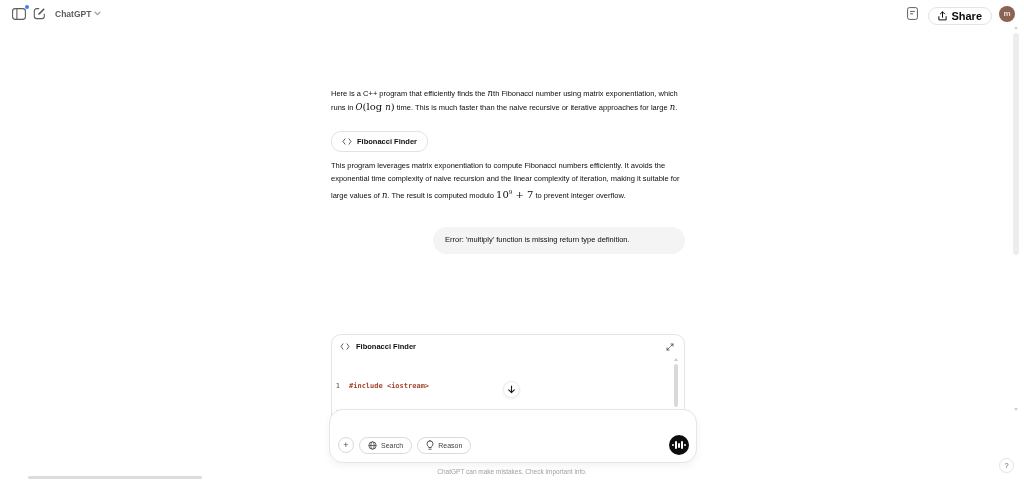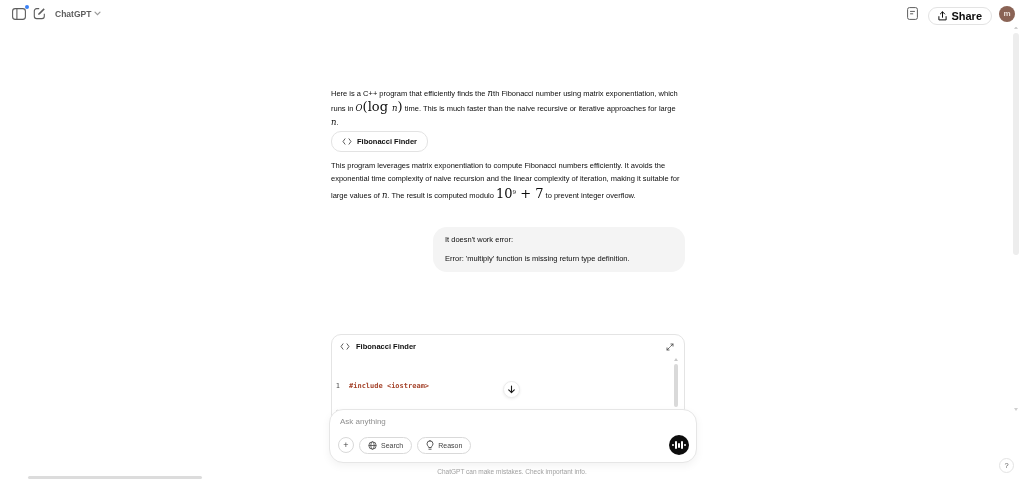--- a/index.html
+++ b/index.html
@@ -58,21 +58,21 @@
   .user-bubble p + p { margin-top:6px; }
 
   .assistant-p {
     position:absolute; left:0; width:354px;
     font-size:7.5px; line-height:13.4px; color:#0d0d0d;
   }
   .p1 { top:87px; }
   .p2 { top:159px; }
 
   .math-var { font-family:"DejaVu Serif", serif; font-style:italic; font-size:8.5px; }
-  .math-up  { font-family:"DejaVu Serif", serif; font-style:normal; font-size:13px; }
+  .math-up  { font-family:"DejaVu Serif", serif; font-style:normal; font-size:10px; }
   .math-sup { font-family:"DejaVu Serif", serif; font-size:5.5px; vertical-align:super; }
 
   .canvas-pill {
     position:absolute; left:0; top:131px; height:21px;
     display:inline-flex; align-items:center; gap:5px; padding:0 10px;
     border:1px solid #e3e3e3; border-radius:10px; background:#fff;
     font-size:7.5px; font-weight:600; color:#0d0d0d; cursor:pointer;
   }
 
   
@@ -245,21 +245,20 @@
       <svg width="10" height="7" viewBox="0 0 10 7" fill="none" stroke="#5d5d5d" stroke-width="1" stroke-linecap="round" stroke-linejoin="round">
         <path d="M3 0.8 L1 3.5 L3 6.2 M7 0.8 L9 3.5 L7 6.2"></path>
       </svg>
     </span>
     <span>Fibonacci Finder</span>
   </div>
 
   <div class="assistant-p p2"><span>This program leverages matrix exponentiation to compute Fibonacci numbers efficiently. It avoids the exponential time complexity of naive recursion and the linear complexity of iteration, making it suitable for large values of </span><span class="math-var">n</span><span>. The result is computed modulo </span><span class="math-up">10</span><sup class="math-sup">9</sup><span class="math-up"> + 7</span><span> to prevent integer overflow.</span></div>
 
   <div class="user-bubble bubble-2">
-    <p>It doesn't work error:</p>
     <p>Error: 'multiply' function is missing return type definition.</p>
   </div>
 
   <div class="canvas-card">
     <div class="canvas-head">
       <span>
         <svg width="10" height="7" viewBox="0 0 10 7" fill="none" stroke="#5d5d5d" stroke-width="1" stroke-linecap="round" stroke-linejoin="round">
           <path d="M3 0.8 L1 3.5 L3 6.2 M7 0.8 L9 3.5 L7 6.2"></path>
         </svg>
       </span>
@@ -288,21 +287,20 @@
 
 <div class="scroll-down-btn">
   <span>
     <svg width="9" height="9" viewBox="0 0 9 9" fill="none" stroke="#1a1a1a" stroke-width="1.1" stroke-linecap="round" stroke-linejoin="round">
       <path d="M4.5 1 V7.5 M1.7 4.9 L4.5 7.7 L7.3 4.9"></path>
     </svg>
   </span>
 </div>
 
 <div class="composer">
-  <div class="composer-input">Ask anything</div>
   <div class="composer-row">
     <div class="round-btn">
       <span>+</span>
     </div>
     <div class="tool-pill">
       <span>
         <svg width="9" height="9" viewBox="0 0 9 9" fill="none" stroke="#444" stroke-width="0.8">
           <circle cx="4.5" cy="4.5" r="3.7"></circle>
           <ellipse cx="4.5" cy="4.5" rx="1.7" ry="3.7"></ellipse>
           <line x1="0.8" y1="4.5" x2="8.2" y2="4.5"></line>

